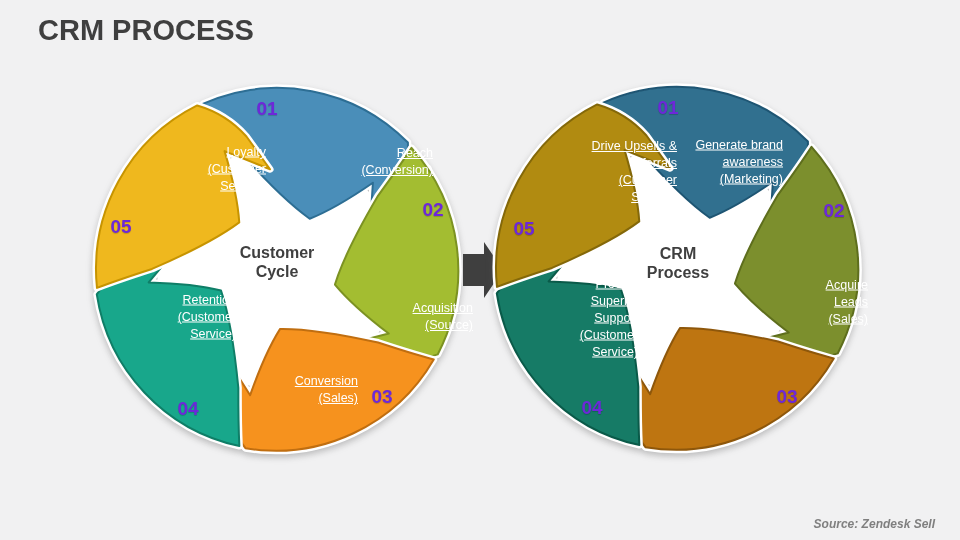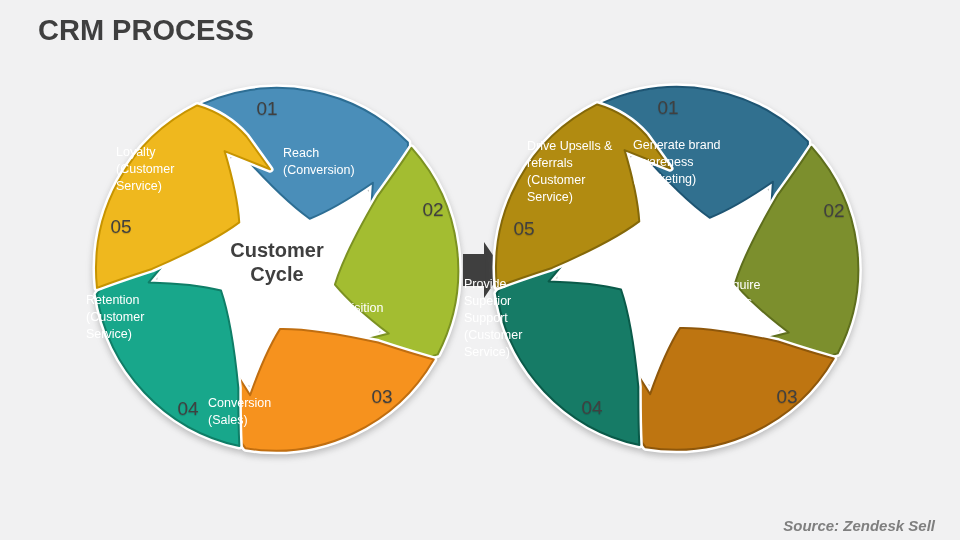--- a/index.html
+++ b/index.html
@@ -6,28 +6,28 @@
   body{width:960px;height:540px;overflow:hidden;background:#f1f1f2;
        font-family:"Liberation Sans","DejaVu Sans",sans-serif;position:relative;}
   .slide{position:absolute;inset:0;}
   .title{position:absolute;left:38px;top:14px;margin:0;font-size:29px;font-weight:700;
          color:#3f3f3f;letter-spacing:0px;}
   .pinwheel{position:absolute;filter:drop-shadow(0 3px 3px rgba(90,90,90,.35));}
   .pinwheel.left{left:77px;top:69px;}
   .pinwheel.right{left:477px;top:68px;}
   .halo{fill:#ffffff;stroke:#ffffff;stroke-width:7;stroke-linejoin:round;}
   .petal{stroke-width:2;stroke-linejoin:round;}
-  .num{position:absolute;transform:translate(-50%,-50%);color:#404040;font-weight:400;
+  .num{position:absolute;transform:translate(-50%,-50%);color:#6d28d9;font-weight:700;
        font-size:19px;line-height:1;text-shadow:0 1px 1px rgba(0,0,0,.18);}
   .seg-label{position:absolute;transform:translate(-50%,-50%);color:#fff;font-size:12.5px;
-       line-height:1.36;text-align:left;white-space:pre-line;width:150px;}
-  .center-label{position:absolute;transform:translate(-50%,-50%);color:#3f3f3f;font-size:20px;
+       line-height:1.36;text-align:right;white-space:pre-line;width:150px;text-decoration:underline;}
+  .center-label{position:absolute;transform:translate(-50%,-50%);color:#3f3f3f;font-size:16px;
        font-weight:700;line-height:1.2;text-align:center;white-space:pre-line;}
   .flow-arrow{position:absolute;left:463px;top:242px;}
-  .source{position:absolute;right:25px;top:517px;font-size:15px;font-style:italic;
+  .source{position:absolute;right:25px;top:517px;font-size:12px;font-style:italic;
        font-weight:700;color:#7f7f7f;}
   .defs-svg{position:absolute;width:0;height:0;}
 </style>
 </head>
 <body>
 
 <svg class="defs-svg" aria-hidden="true">
   <defs>
     <path id="petal" d="M -61.9 -170.1
       A 183 183 0 0 1 139.4 -117.0
@@ -71,21 +71,21 @@
   <div class="num" style="left:267px;top:108px">01</div>
   <div class="num" style="left:433px;top:209px">02</div>
   <div class="num" style="left:382px;top:396px">03</div>
   <div class="num" style="left:188px;top:408px">04</div>
   <div class="num" style="left:121px;top:226px">05</div>
 
   <div class="seg-label" style="left:358px;top:162px">Reach
 (Conversion)</div>
   <div class="seg-label" style="left:398px;top:317px">Acquisition
 (Source)</div>
-  <div class="seg-label" style="left:283px;top:412px">Conversion
+  <div class="seg-label" style="left:283px;top:390px">Conversion
 (Sales)</div>
   <div class="seg-label" style="left:161px;top:317px">Retention
 (Customer
 Service)</div>
   <div class="seg-label" style="left:191px;top:169px">Loyalty
 (Customer
 Service)</div>
   <div class="center-label" style="left:277px;top:262px">Customer
 Cycle</div>
 
@@ -122,25 +122,27 @@
   <div class="num" style="left:787px;top:396px">03</div>
   <div class="num" style="left:592px;top:407px">04</div>
   <div class="num" style="left:524px;top:228px">05</div>
 
   <div class="seg-label" style="left:708px;top:162px">Generate brand
 awareness
 (Marketing)</div>
   <div class="seg-label" style="left:793px;top:302px">Acquire
 Leads
 (Sales)</div>
-  <div class="seg-label" style="left:539px;top:318px">Provide
+  <div class="seg-label" style="left:563px;top:318px">Provide
 Superior
 Support
 (Customer
 Service)</div>
   <div class="seg-label" style="left:602px;top:172px">Drive Upsells &amp;
 referrals
 (Customer
 Service)</div>
+  <div class="center-label" style="left:678px;top:263px">CRM
+Process</div>
 
   <div class="source">Source: Zendesk Sell</div>
 
 </div>
 
 </body></html>

